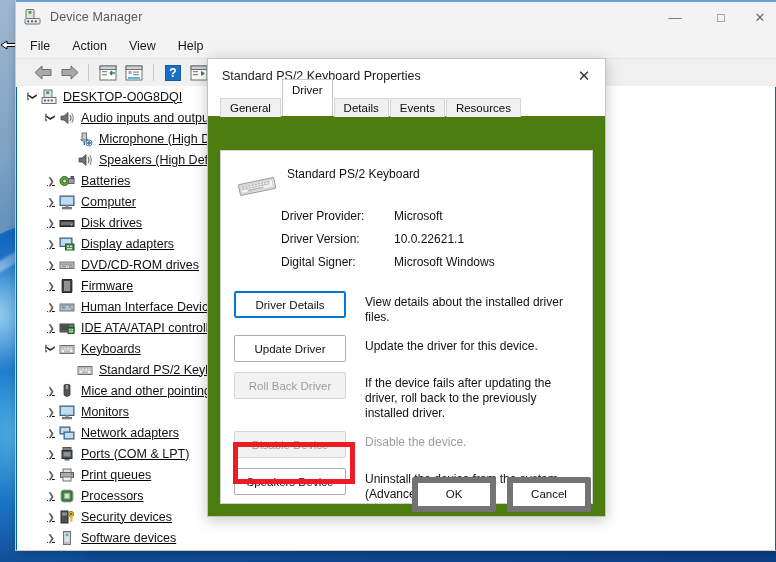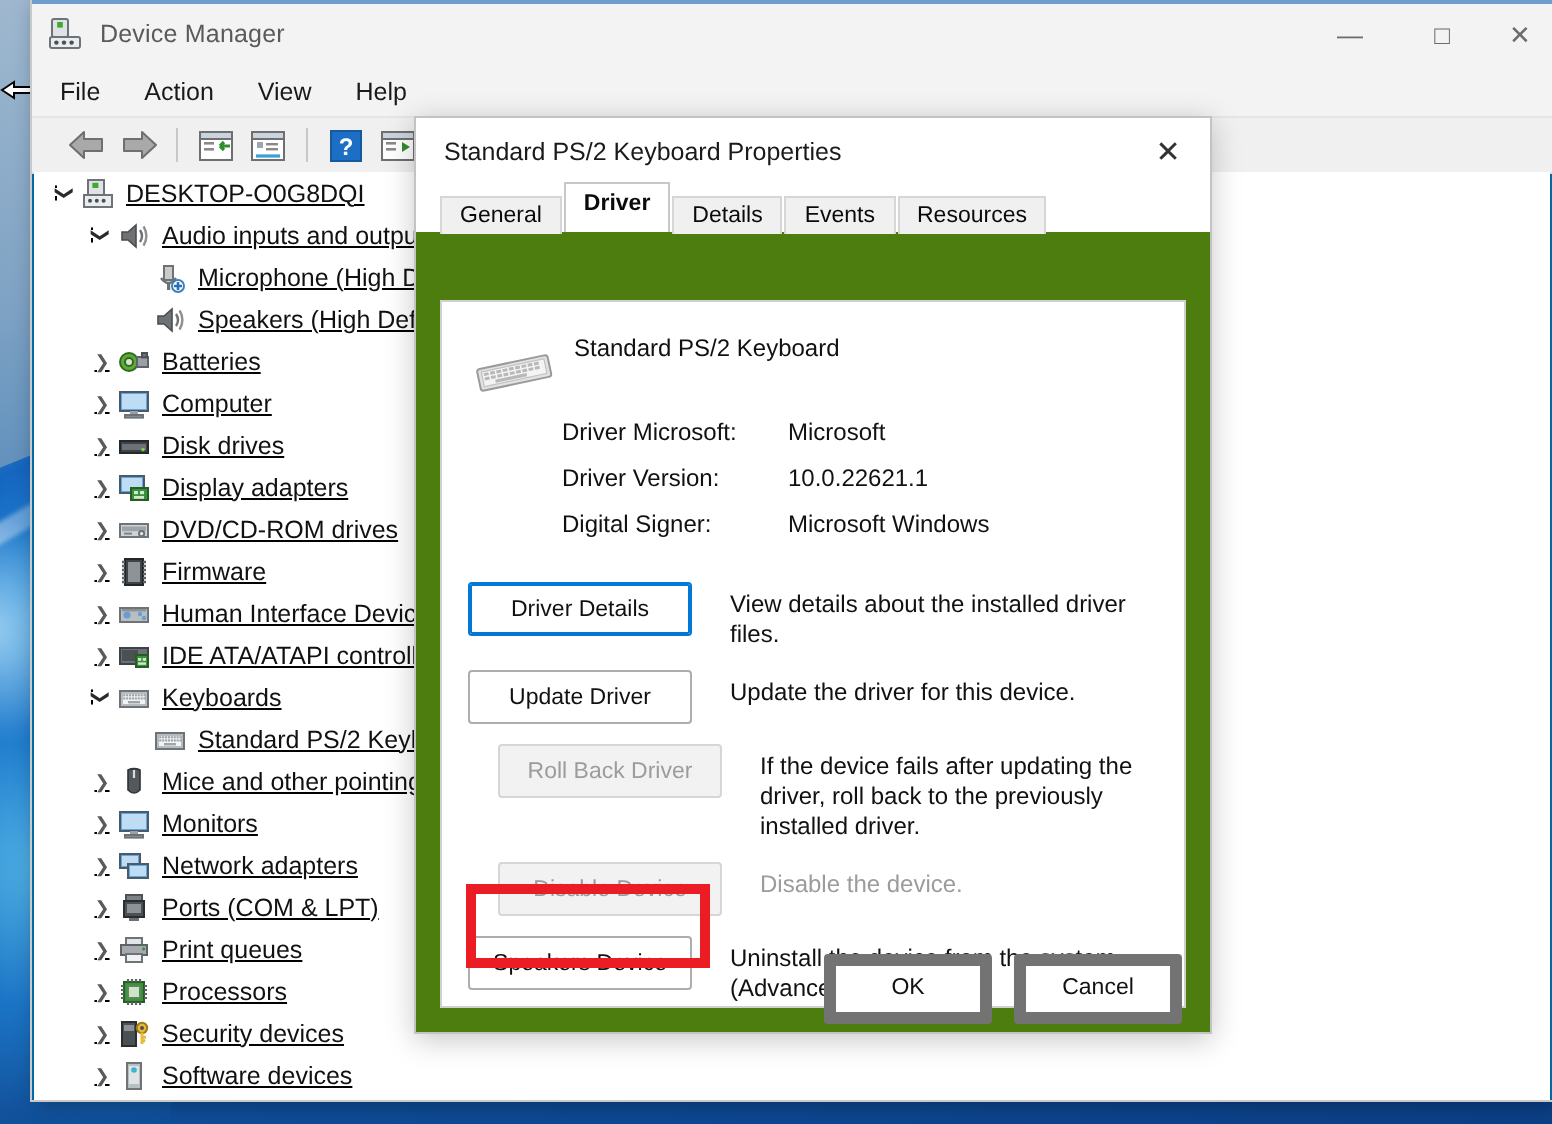--- a/index.html
+++ b/index.html
@@ -110,22 +110,22 @@
   #tabstrip{
     height:22px;display:flex;align-items:flex-end;padding-left:12px;
     background:#ffffff;position:relative;
   }
   .tab{
     font-size:11.5px;color:#0a0a0a;padding:3px 9px 3px 9px;
     background:#f0f0f0;border:1px solid #d6d6d6;border-bottom:none;margin-right:1px;
     position:relative;top:1px;
   }
   .tab.active{
-    background:#ffffff;border-color:#c8c8c8;font-weight:bold;
-    padding-top:4px;padding-bottom:8px;top:0;z-index:2;
+    background:#ffffff;border-color:#c8c8c8;font-weight:normal;
+    padding-top:4px;padding-bottom:20px;top:0;z-index:2;
   }
   #tabpanel{
     position:absolute;left:12px;top:91px;width:371px;height:352px;
     background:#ffffff;border:1px solid #d0d0d0;
   }
 
   #devhead{display:flex;align-items:flex-start;padding:14px 0 0 14px;}
   #devhead .kbicon{width:44px;height:26px;position:relative;margin-right:8px;margin-top:8px;flex:0 0 auto;}
   #devhead .devname{font-size:12px;color:#111;margin-top:2px;}
 
@@ -134,21 +134,21 @@
   .inforow .v{}
   #infoblock{padding-left:60px;padding-top:10px;}
 
   .btnrow{display:flex;align-items:flex-start;margin-bottom:10px;}
   .dbtn{
     width:110px;height:25px;background:#ffffff;border:1px solid #adadad;border-radius:2px;
     font-size:11.5px;color:#111;display:flex;align-items:center;justify-content:center;
     flex:0 0 auto;
   }
   .dbtn.focus{border:1px solid #0078d7;box-shadow:0 0 0 1px #0078d7 inset;}
-  .dbtn.disabled{background:#f2f2f2;border:1px solid #d6d6d6;color:#9c9c9c;margin-left:15px;}
+  .dbtn.disabled{background:#f2f2f2;border:1px solid #d6d6d6;color:#9c9c9c;}
   .bdesc{font-size:12px;color:#111;margin-left:19px;line-height:15px;padding-top:4px;}
   .bdesc.dim{color:#9c9c9c;}
   #btnblock{padding-left:13px;padding-top:13px;}
 
   #redbox{
     position:absolute;left:12px;top:291px;width:122px;height:42px;
     border:5px solid #ec1c24;box-sizing:border-box;pointer-events:none;
   }
 
   #dlgfooter{
@@ -572,21 +572,21 @@
               <rect x="12" y="14.8" width="16" height="1.6"></rect>
             </g>
           </g>
         </svg>
       </div>
       <div class="devname">Standard PS/2 Keyboard</div>
     </div>
 
     <div id="infoblock">
         <div class="inforow">
-          <div class="k">Driver Microsoft:</div>
+          <div class="k">Driver Provider:</div>
           <div class="v">Microsoft</div>
         </div>
         <div class="inforow">
           <div class="k">Driver Version:</div>
           <div class="v">10.0.22621.1</div>
         </div>
         <div class="inforow">
           <div class="k">Digital Signer:</div>
           <div class="v">Microsoft Windows</div>
         </div>

